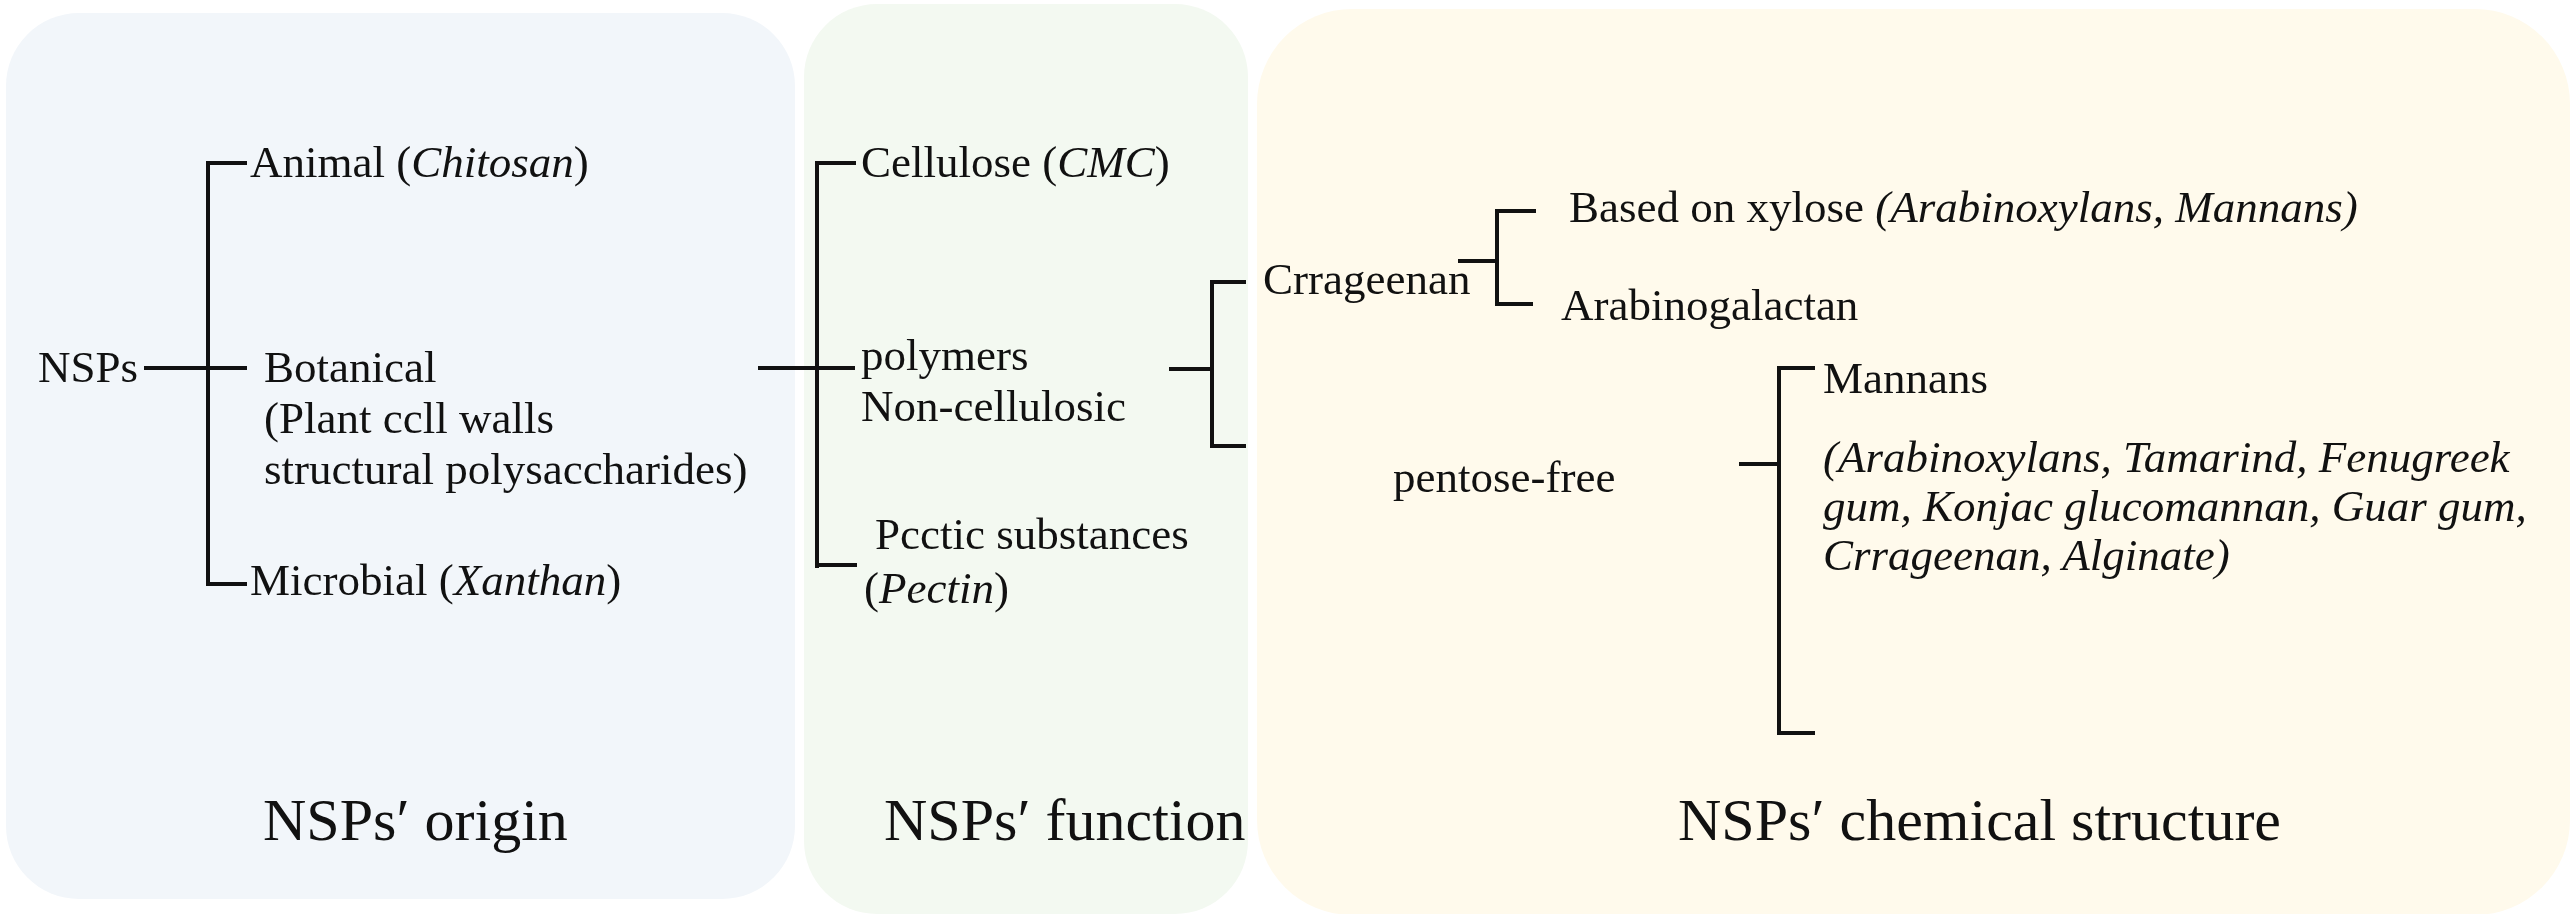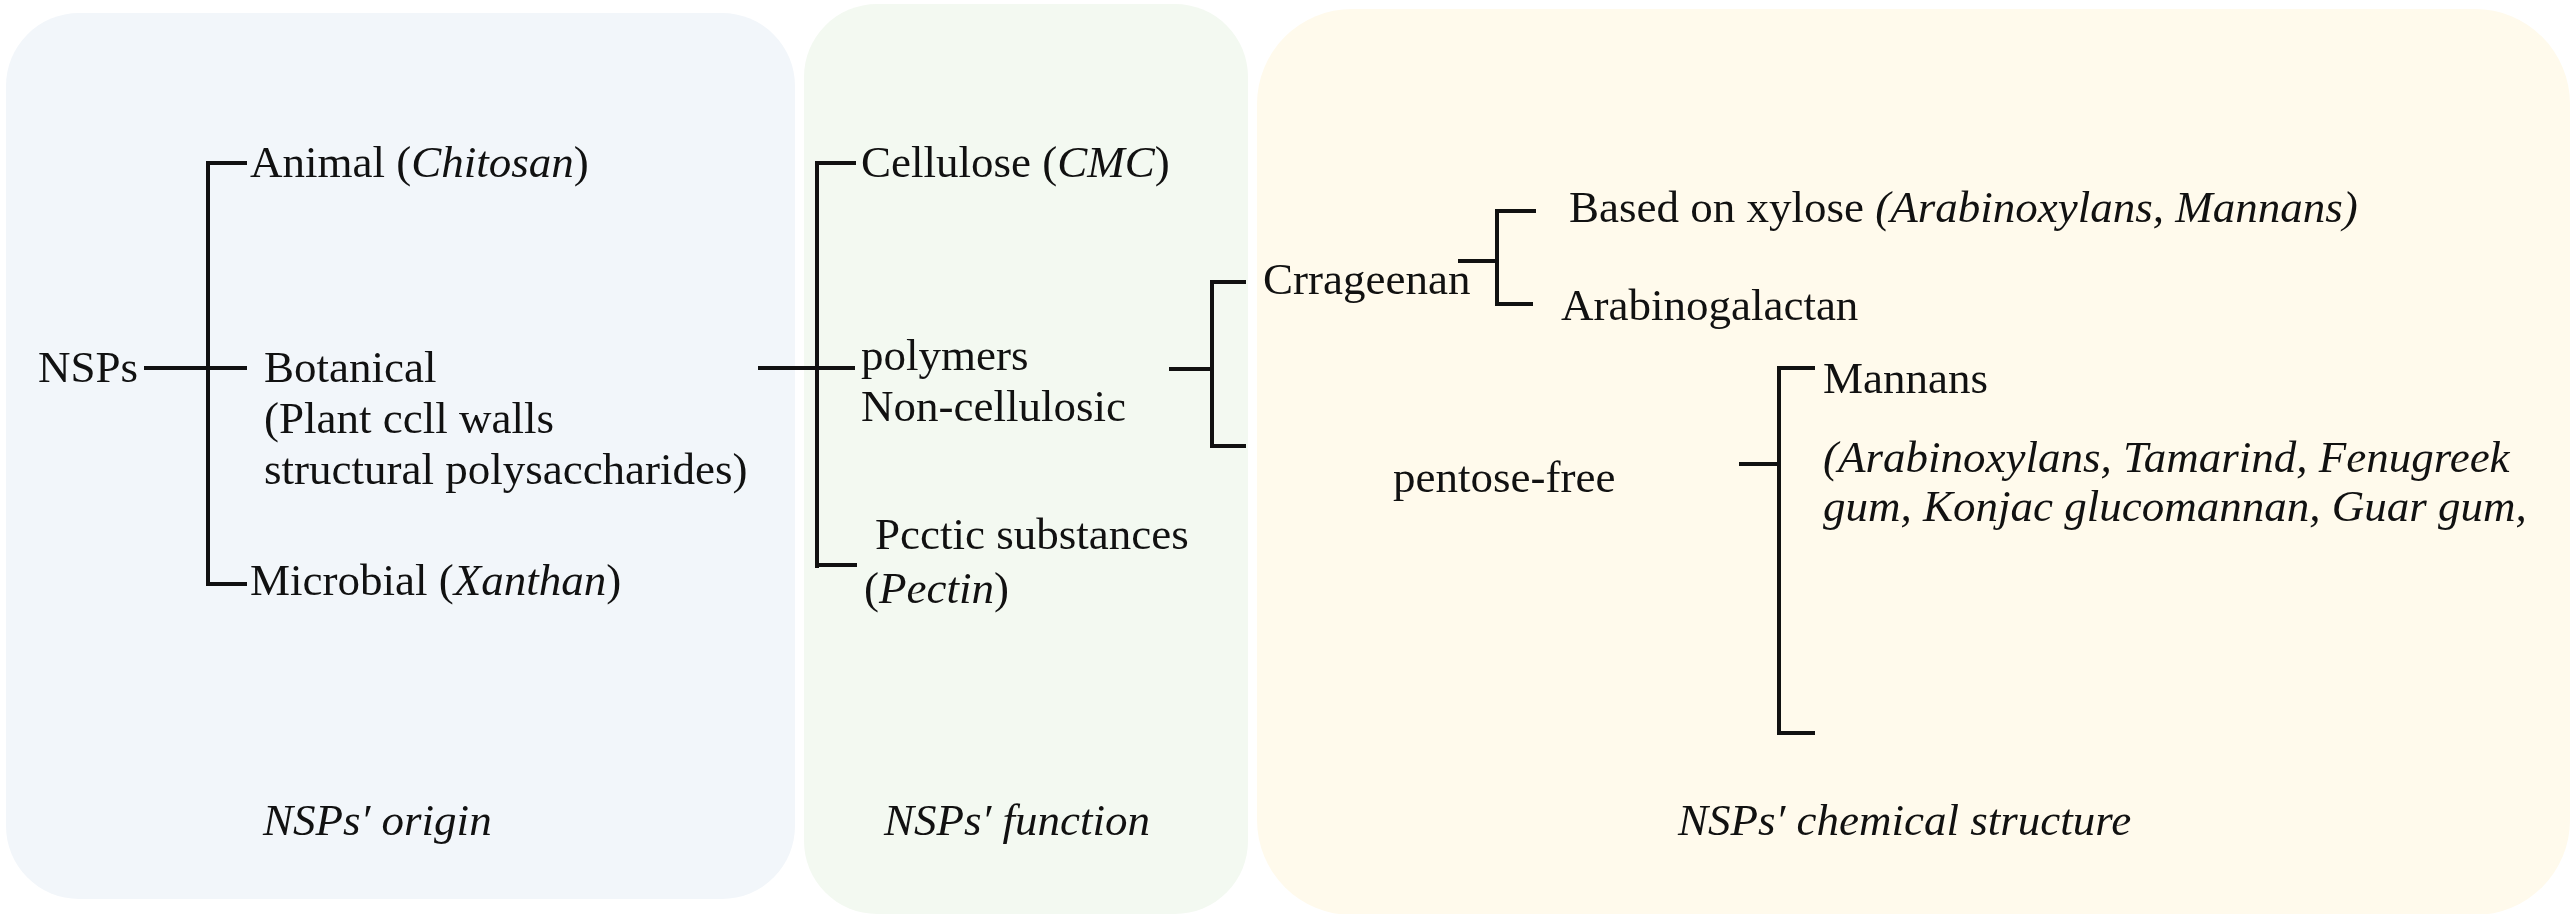--- a/index.html
+++ b/index.html
@@ -15,21 +15,21 @@
   .panel-origin{left:5.8px;top:13px;width:789px;height:886px;border-radius:73px;}
   .panel-function{left:804px;top:4.4px;width:444px;height:910px;border-radius:73px;}
   .panel-structure{left:1257px;top:8.7px;width:1313px;height:906px;border-radius:95px;}
   .txt{
     position:absolute;
     font-size:45px;
     line-height:51px;
     white-space:nowrap;
   }
   .txt i{font-style:italic;}
-  .caption{position:absolute;font-size:45px;line-height:51px;white-space:nowrap;font-style:italic;}
+  .caption{position:absolute;font-size:60px;line-height:51px;white-space:nowrap;}
   .ln{position:absolute;background:#111111;}
   .h{height:4.4px;}
   .v{width:4.4px;}
   .it{font-style:italic;}
   .lh68{line-height:49px;}
 </style>
 </head>
 <body>
 
 <div class="canvas">
@@ -106,19 +106,20 @@
 
   <div class="ln h" style="left:1739px;top:462px;width:41px"></div>
   <div class="ln v" style="left:1777px;top:366px;height:369px"></div>
   <div class="ln h" style="left:1777px;top:366px;width:38px"></div>
   <div class="ln h" style="left:1777px;top:731px;width:38px"></div>
 
   <div class="txt" style="left:1823px;top:353px">Mannans</div>
   <div class="txt it lh68" style="left:1823px;top:433px">
     <div>(Arabinoxylans, Tamarind, Fenugreek</div>
     <div>gum, Konjac glucomannan, Guar gum,</div>
+    <div>Crrageenan, Alginate)</div>
   </div>
 
 
   <div class="caption" style="left:1678px;top:795px">NSPs′ chemical structure</div>
 
 </div>
 
 
 </body></html>

